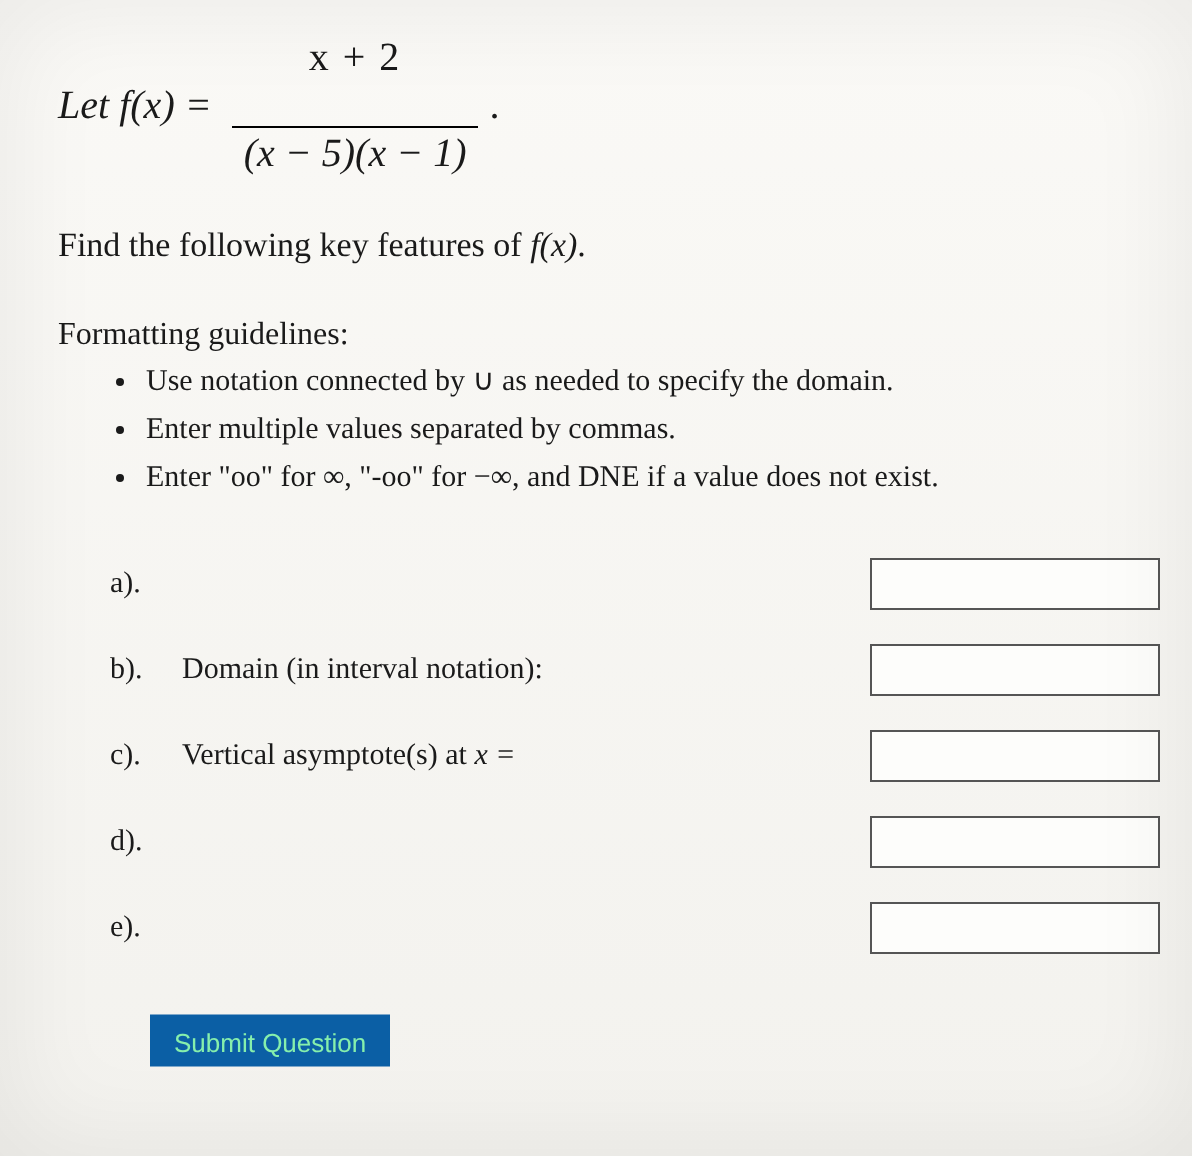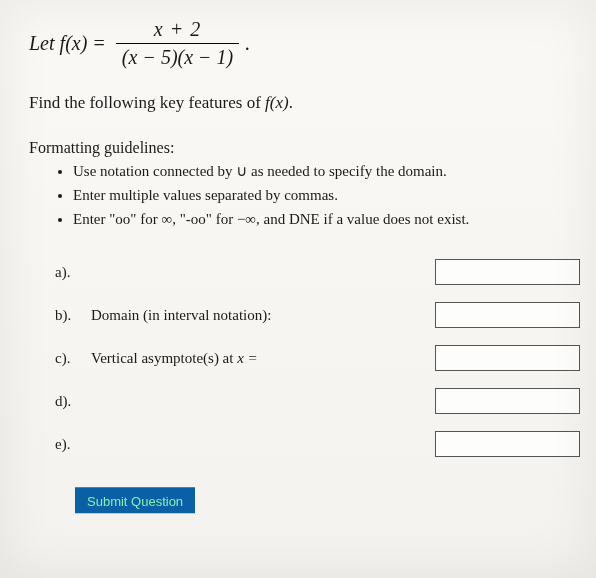--- a/index.html
+++ b/index.html
@@ -25,22 +25,22 @@
       margin-bottom: 24px;
       font-style: italic;
     }
     .frac {
       display: inline-flex;
       flex-direction: column;
       align-items: center;
       font-style: normal;
       margin-left: 4px;
     }
-    .frac .num { padding: 0 18px 2px; letter-spacing: 1px; font-style: italic;}
-    .frac .den { border-top: 1.5px solid #000; padding: 2px 6px 0; font-style: italic;}
+    .frac .num { padding: 0 18px 2px; letter-spacing: 1px; }
+    .frac .den { border-top: 1.5px solid #000; padding: 2px 6px 0; font-style: italic; margin-top: 20px;}
     .instr {
       font-size: 17px;
       margin-bottom: 26px;
     }
     .fmt-head {
       font-size: 16px;
       margin-bottom: 4px;
     }
     ul.guidelines {
       list-style: disc;

